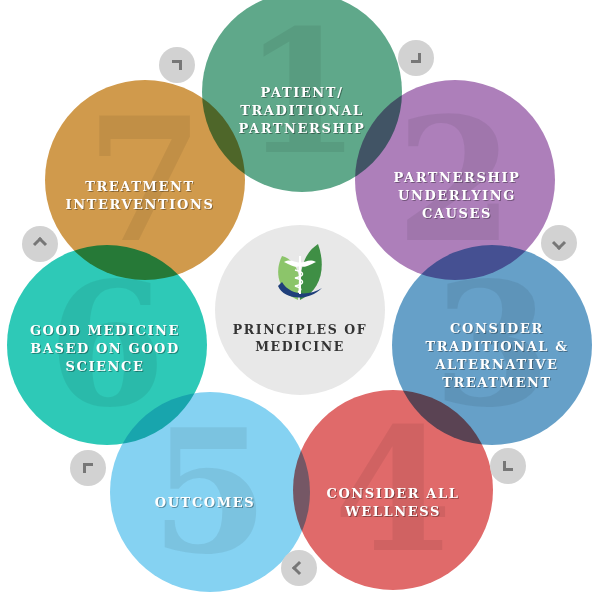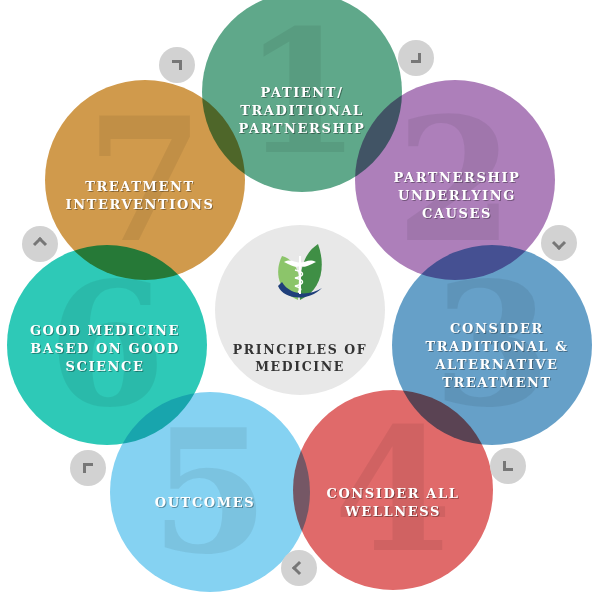--- a/index.html
+++ b/index.html
@@ -25,21 +25,21 @@
     transform:translate(-50%,-50%);
   }
   .label span { display:block; }
   .center {
     position:absolute; left:215px; top:225px; width:170px; height:170px;
     border-radius:50%; background:#e8e8e8;
   }
   .center-title {
     position:absolute; left:300px; top:338px; width:170px; transform:translate(-50%,-50%);
     text-align:center; color:#333333; font-family:"DejaVu Serif", serif; font-weight:bold;
-    font-size:12.5px; letter-spacing:1.6px; line-height:17px;margin-top:20px;
+    font-size:12.5px; letter-spacing:1.6px; line-height:17px;
   }
   .center-title span { display:block; }
   .logo { position:absolute; left:272px; top:242px; width:56px; height:62px; }
   .chev {
     position:absolute; width:36px; height:36px; border-radius:50%;
     background:#d2d2d2; transform:translate(-50%,-50%);
     display:flex; align-items:center; justify-content:center;
   }
   .chev .mark {
     width:10px; height:10px; border-left:3px solid #777; border-bottom:3px solid #777;

